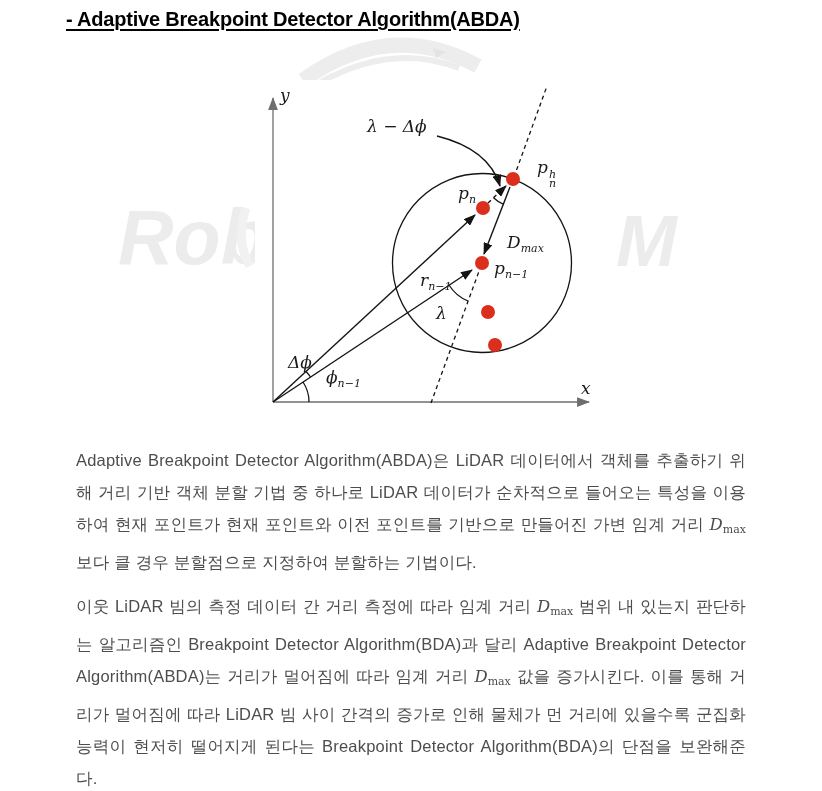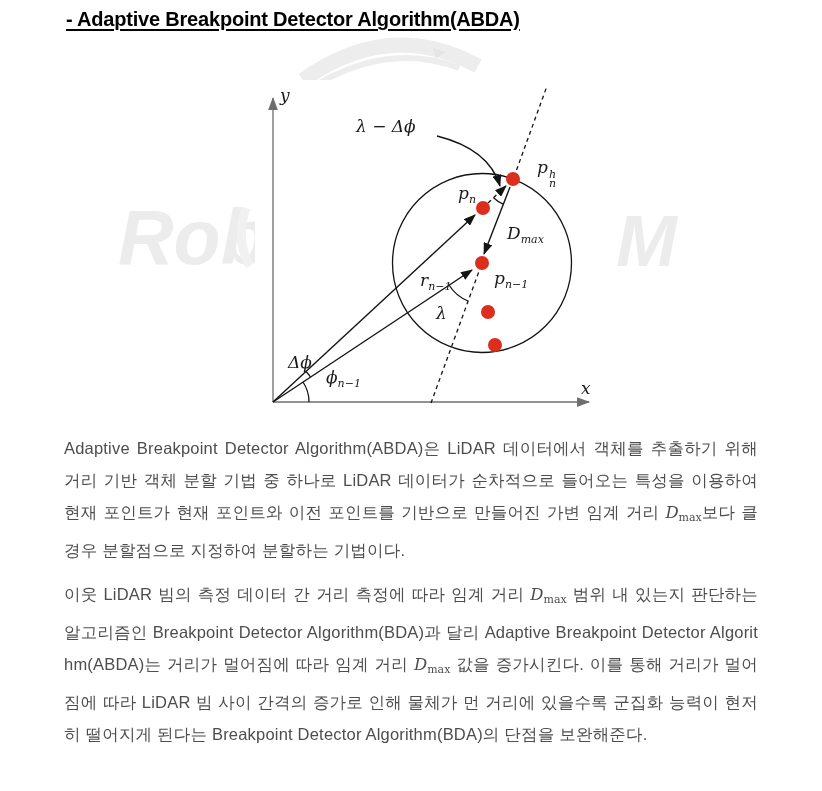--- a/index.html
+++ b/index.html
@@ -24,21 +24,21 @@
   .mlabel i{font-style:italic;}
   .mlabel sub{font-size:11px;font-style:italic;vertical-align:-4px;line-height:0;}
   .stack{display:inline-flex;flex-direction:column;align-items:flex-start;font-size:11px;
          line-height:9px;margin-left:1px;vertical-align:-5px;font-style:italic;}
   .mlabel .rm sub, .rm{font-style:normal;}
 
   
   .bodytext{position:absolute;left:64px;top:432px;width:694px;z-index:2;color:#4d4d4d;
             font-size:16.5px;line-height:32px;text-align:justify;letter-spacing:0.2px;
             word-break:break-all;}
-  .bodytext p{margin:0;}
+  .bodytext p{margin:12px;}
   .bodytext p.second{margin-top:12px;}
   .imath{font-family:"DejaVu Serif","Liberation Serif",serif;font-style:italic;letter-spacing:0;}
   .imath sub{font-size:11px;font-style:normal;vertical-align:-3px;letter-spacing:0;}
 </style>
 </head>
 <body>
 
 <div class="page">
 
   <div class="wm wm-left">Rob</div>
@@ -94,28 +94,28 @@
       <circle cx="483" cy="208" r="7" fill="#db2e1d"></circle>
       <circle cx="513" cy="179" r="7" fill="#db2e1d"></circle>
       <circle cx="482" cy="263" r="7" fill="#db2e1d"></circle>
       <circle cx="488" cy="312" r="7" fill="#db2e1d"></circle>
       <circle cx="495" cy="345" r="7" fill="#db2e1d"></circle>
     </g>
   </svg>
 
   <span class="mlabel" style="left:280px;top:85px"><i>y</i></span>
   <span class="mlabel" style="left:581px;top:378px"><i>x</i></span>
-  <span class="mlabel" style="left:356px;top:116px"><i>λ − Δϕ</i></span>
+  <span class="mlabel" style="left:367px;top:116px"><i>λ − Δϕ</i></span>
   <span class="mlabel" style="left:458px;top:183px"><i>p</i><sub>n</sub></span>
   <span class="mlabel" style="left:537px;top:157px"><i>p</i><span class="stack">
         <span>h</span>
         <span>n</span>
       </span></span>
-  <span class="mlabel" style="left:507px;top:223px"><i>D</i><sub class="rm">max</sub></span>
-  <span class="mlabel" style="left:494px;top:268px"><i>p</i><sub>n−1</sub></span>
+  <span class="mlabel" style="left:507px;top:232px"><i>D</i><sub class="rm">max</sub></span>
+  <span class="mlabel" style="left:494px;top:258px"><i>p</i><sub>n−1</sub></span>
   <span class="mlabel" style="left:420px;top:270px"><i>r</i><sub>n−1</sub></span>
   <span class="mlabel" style="left:436px;top:303px"><i>λ</i></span>
   <span class="mlabel" style="left:288px;top:352px"><i>Δϕ</i></span>
   <span class="mlabel" style="left:326px;top:367px"><i>ϕ</i><sub>n−1</sub></span>
 
   <div class="bodytext">
     <p><span>Adaptive Breakpoint Detector Algorithm(ABDA)은 LiDAR 데이터에서 객체를 추출하기 위해 거리 기반 객체 분할 기법 중 하나로 LiDAR 데이터가 순차적으로 들어오는 특성을 이용하여 현재 포인트가 현재 포인트와 이전 포인트를 기반으로 만들어진 가변 임계 거리 </span><span class="imath"><i>D</i><sub>max</sub></span><span>보다 클 경우 분할점으로 지정하여 분할하는 기법이다.</span></p>
     <p class="second"><span>이웃 LiDAR 빔의 측정 데이터 간 거리 측정에 따라 임계 거리 </span><span class="imath"><i>D</i><sub>max</sub></span><span> 범위 내 있는지 판단하는 알고리즘인 Breakpoint Detector Algorithm(BDA)과 달리 Adaptive Breakpoint Detector Algorithm(ABDA)는 거리가 멀어짐에 따라 임계 거리 </span><span class="imath"><i>D</i><sub>max</sub></span><span> 값을 증가시킨다. 이를 통해 거리가 멀어짐에 따라 LiDAR 빔 사이 간격의 증가로 인해 물체가 먼 거리에 있을수록 군집화 능력이 현저히 떨어지게 된다는 Breakpoint Detector Algorithm(BDA)의 단점을 보완해준다.</span></p>
   </div>
 

